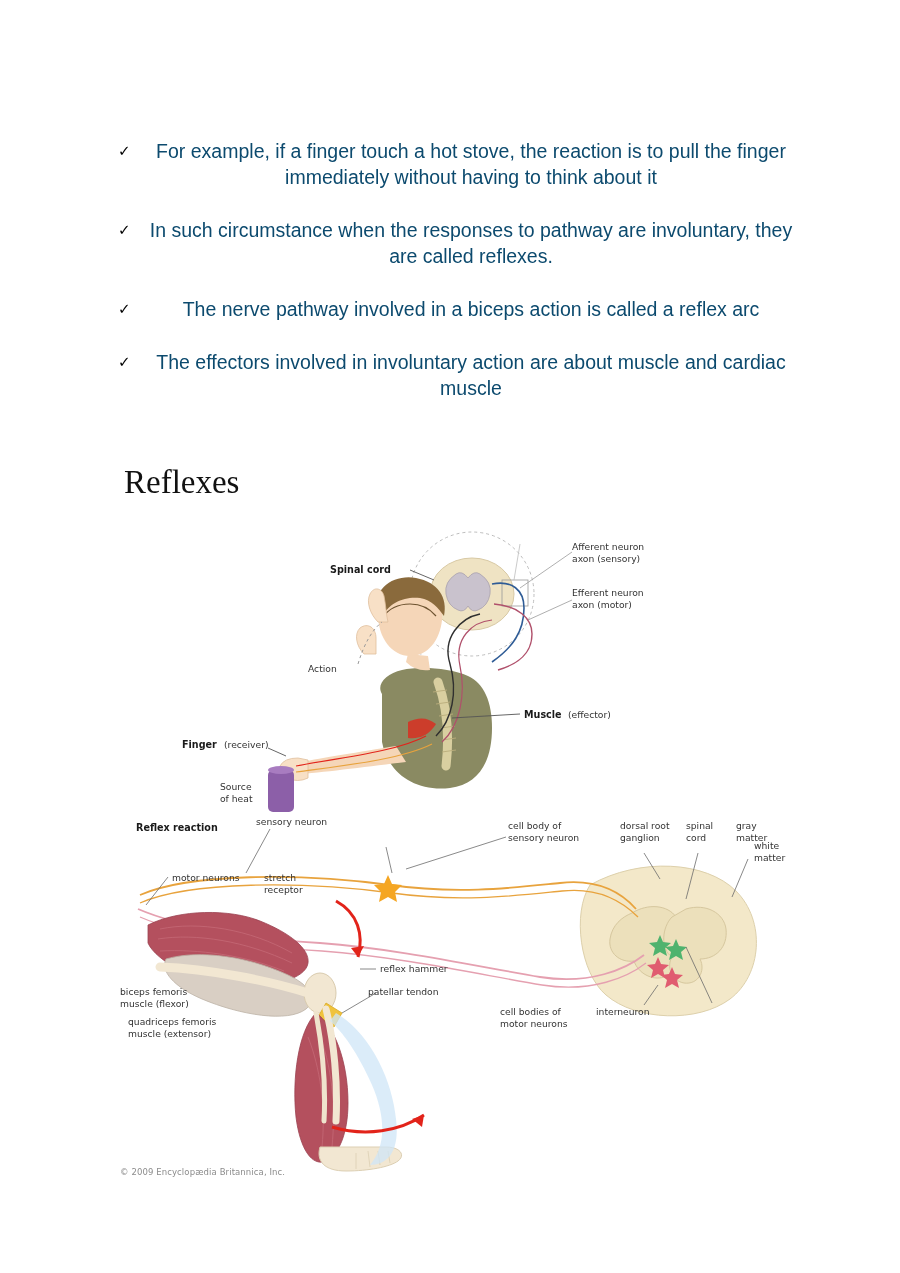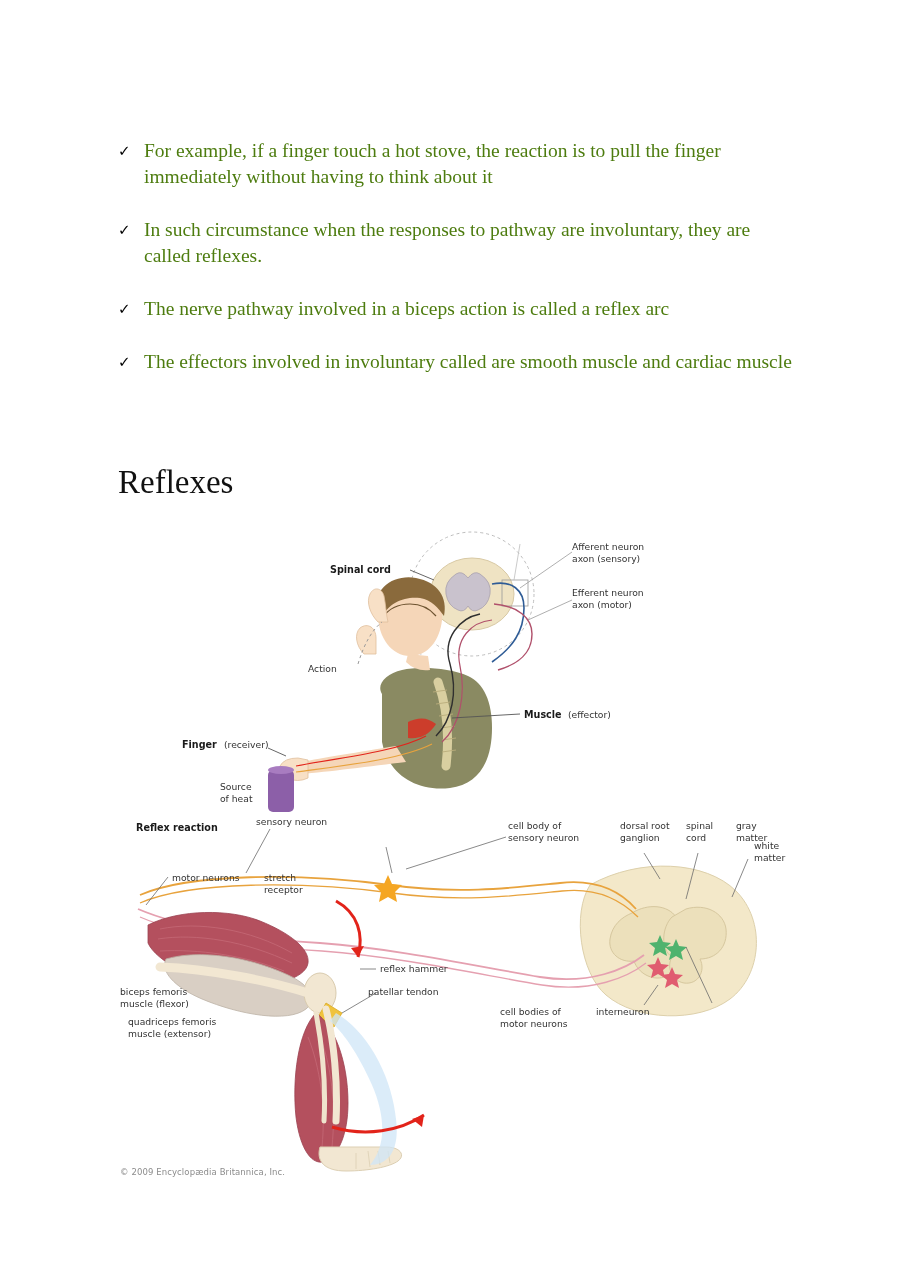--- a/index.html
+++ b/index.html
@@ -36,30 +36,31 @@
   .bullet-mark {
     flex: 0 0 auto;
     width: 26px;
     font-family: "DejaVu Sans", sans-serif;
     font-size: 15px;
     line-height: 26px;
     color: #000;
   }
   .bullet-text {
     flex: 1 1 auto;
-    font-family: Liberation Serif, serif;
+    font-family: Liberation Sans, sans-serif;
     font-size: 19.5px;
     line-height: 26px;
-    color: #4d7c0f;
+    color: #0c4a6e;
+    text-align: center;
   }
 
   
   .section-title {
     position: absolute;
-    left: 118px;
+    left: 124px;
     top: 462px;
     font-family: "Liberation Serif", serif;
     font-size: 33px;
     line-height: 40px;
     font-weight: normal;
     color: #111;
     margin: 0;
   }
 
   
@@ -107,21 +108,21 @@
       <span class="bullet-text">In such circumstance when the responses to pathway are involuntary, they are called reflexes.</span>
     </div>
 
     <div class="bullet-item">
       <span class="bullet-mark">✓</span>
       <span class="bullet-text">The nerve pathway involved in a biceps action is called a reflex arc</span>
     </div>
 
     <div class="bullet-item">
       <span class="bullet-mark">✓</span>
-      <span class="bullet-text">The effectors involved in involuntary called are smooth muscle and cardiac muscle</span>
+      <span class="bullet-text">The effectors involved in involuntary action are about muscle and cardiac muscle</span>
     </div>
 
   </div>
 
   <h1 class="section-title">Reflexes</h1>
 
   <div class="figure">
 
     <svg width="670" height="310" viewBox="0 0 670 310">
 

